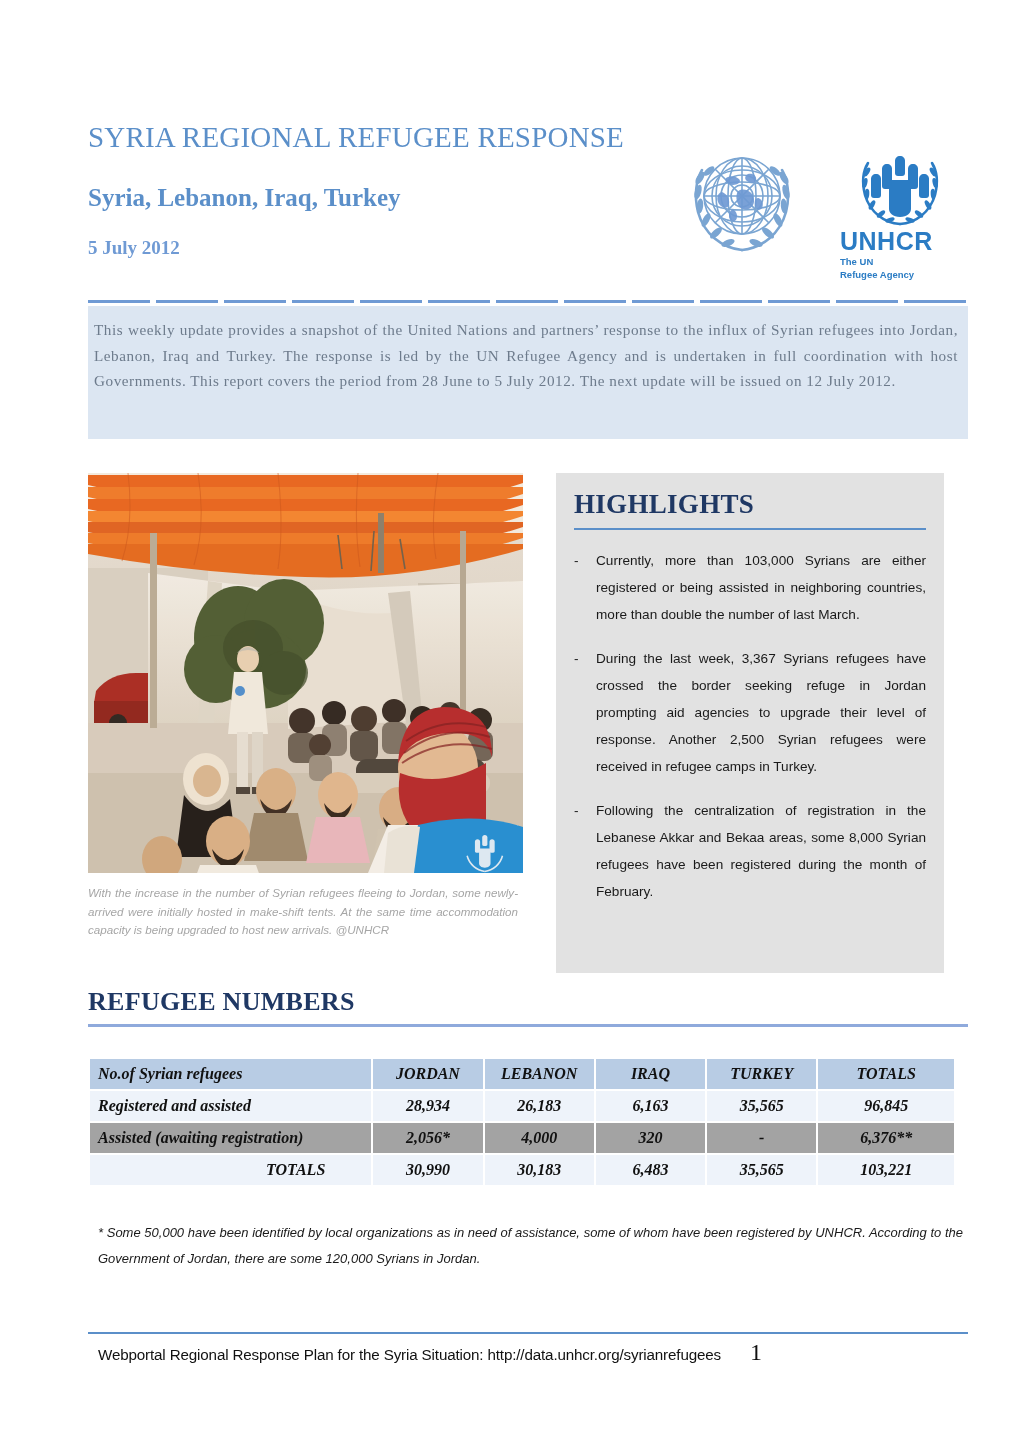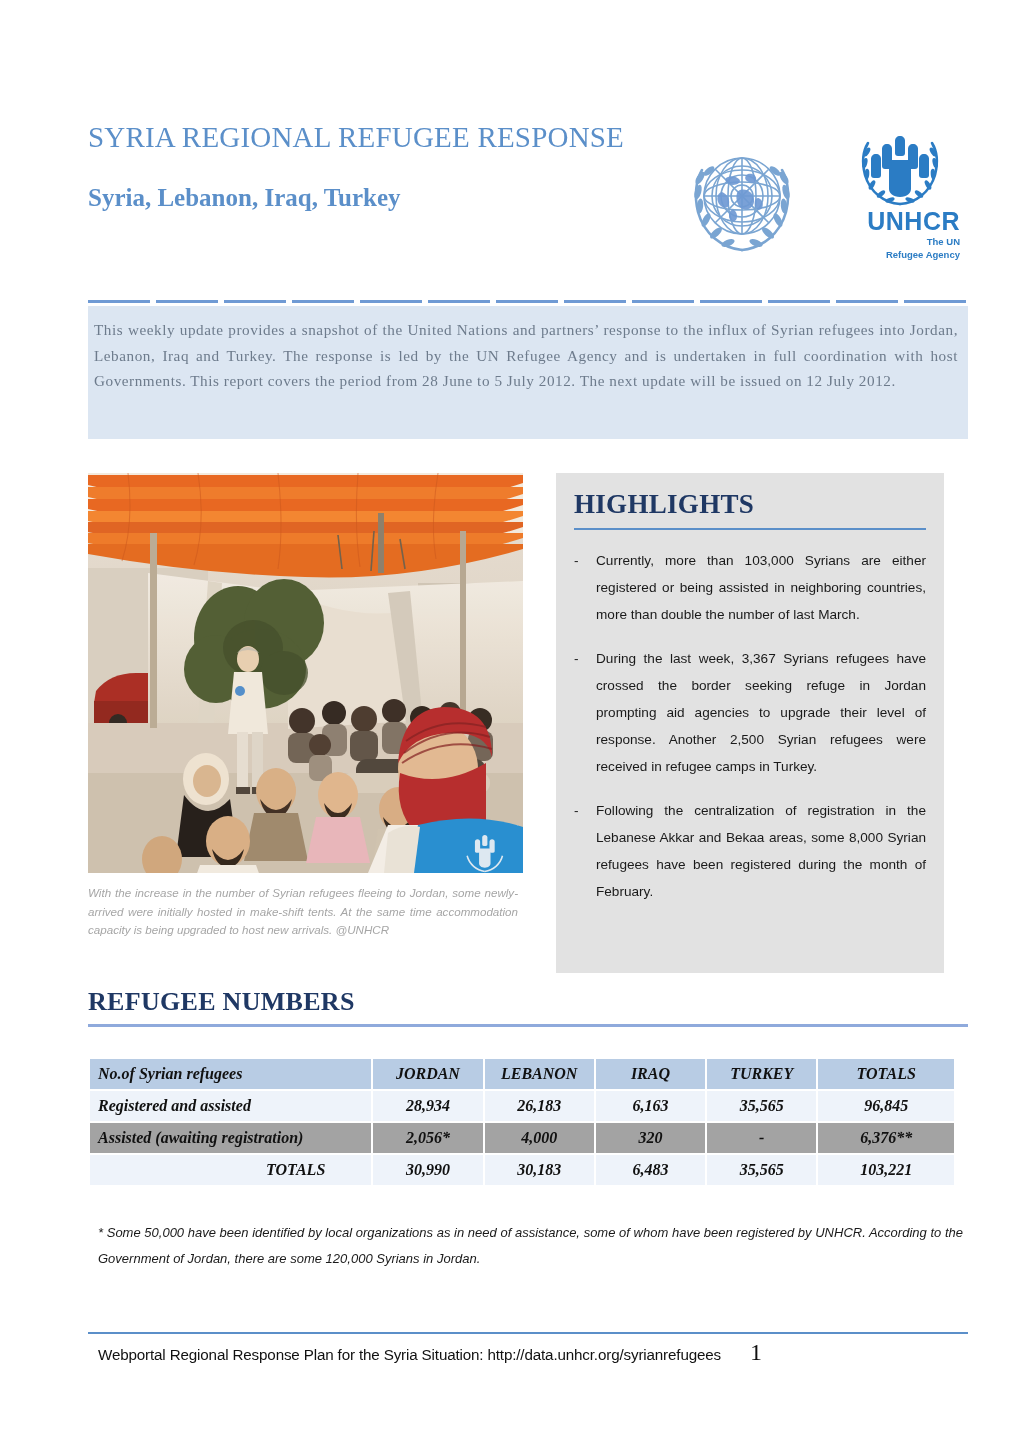--- a/index.html
+++ b/index.html
@@ -72,24 +72,24 @@
   .un-emblem {
     position: absolute;
     left: 0px;
     top: 8px;
     width: 128px;
     height: 128px;
   }
   .unhcr-logo {
     position: absolute;
     right: 8px;
-    top: 0;
+    top: 20px;
     width: 120px;
     height: 130px;
-    text-align: right;
+    text-align: left;
   }
   .unhcr-mark { width: 92px; height: 78px; display: block; margin: 0 auto; }
   .unhcr-word {
     font-family: "Liberation Sans", sans-serif;
     font-weight: bold;
     font-size: 25px;
     color: #2b7cc4;
     letter-spacing: 0.5px;
     line-height: 25px;
     margin-top: 1px;
@@ -306,20 +306,21 @@
 </style>
 </head>
 <body>
 
 <div class="page">
 
   <div class="header">
     <div class="title-block">
       <h1 class="doc-title">SYRIA REGIONAL REFUGEE RESPONSE</h1>
       <div class="doc-subtitle">Syria, Lebanon, Iraq, Turkey</div>
+      <div class="doc-date">5 July 2012</div>
     </div>
 
     <div class="logos">
 
       <svg class="un-emblem" viewBox="0 0 128 128">
         <g fill="none" stroke="#7aa5d2" stroke-width="1.6">
           <circle cx="64" cy="58" r="38"></circle>
           <circle cx="64" cy="58" r="30"></circle>
           <circle cx="64" cy="58" r="21"></circle>
           <circle cx="64" cy="58" r="11"></circle>

